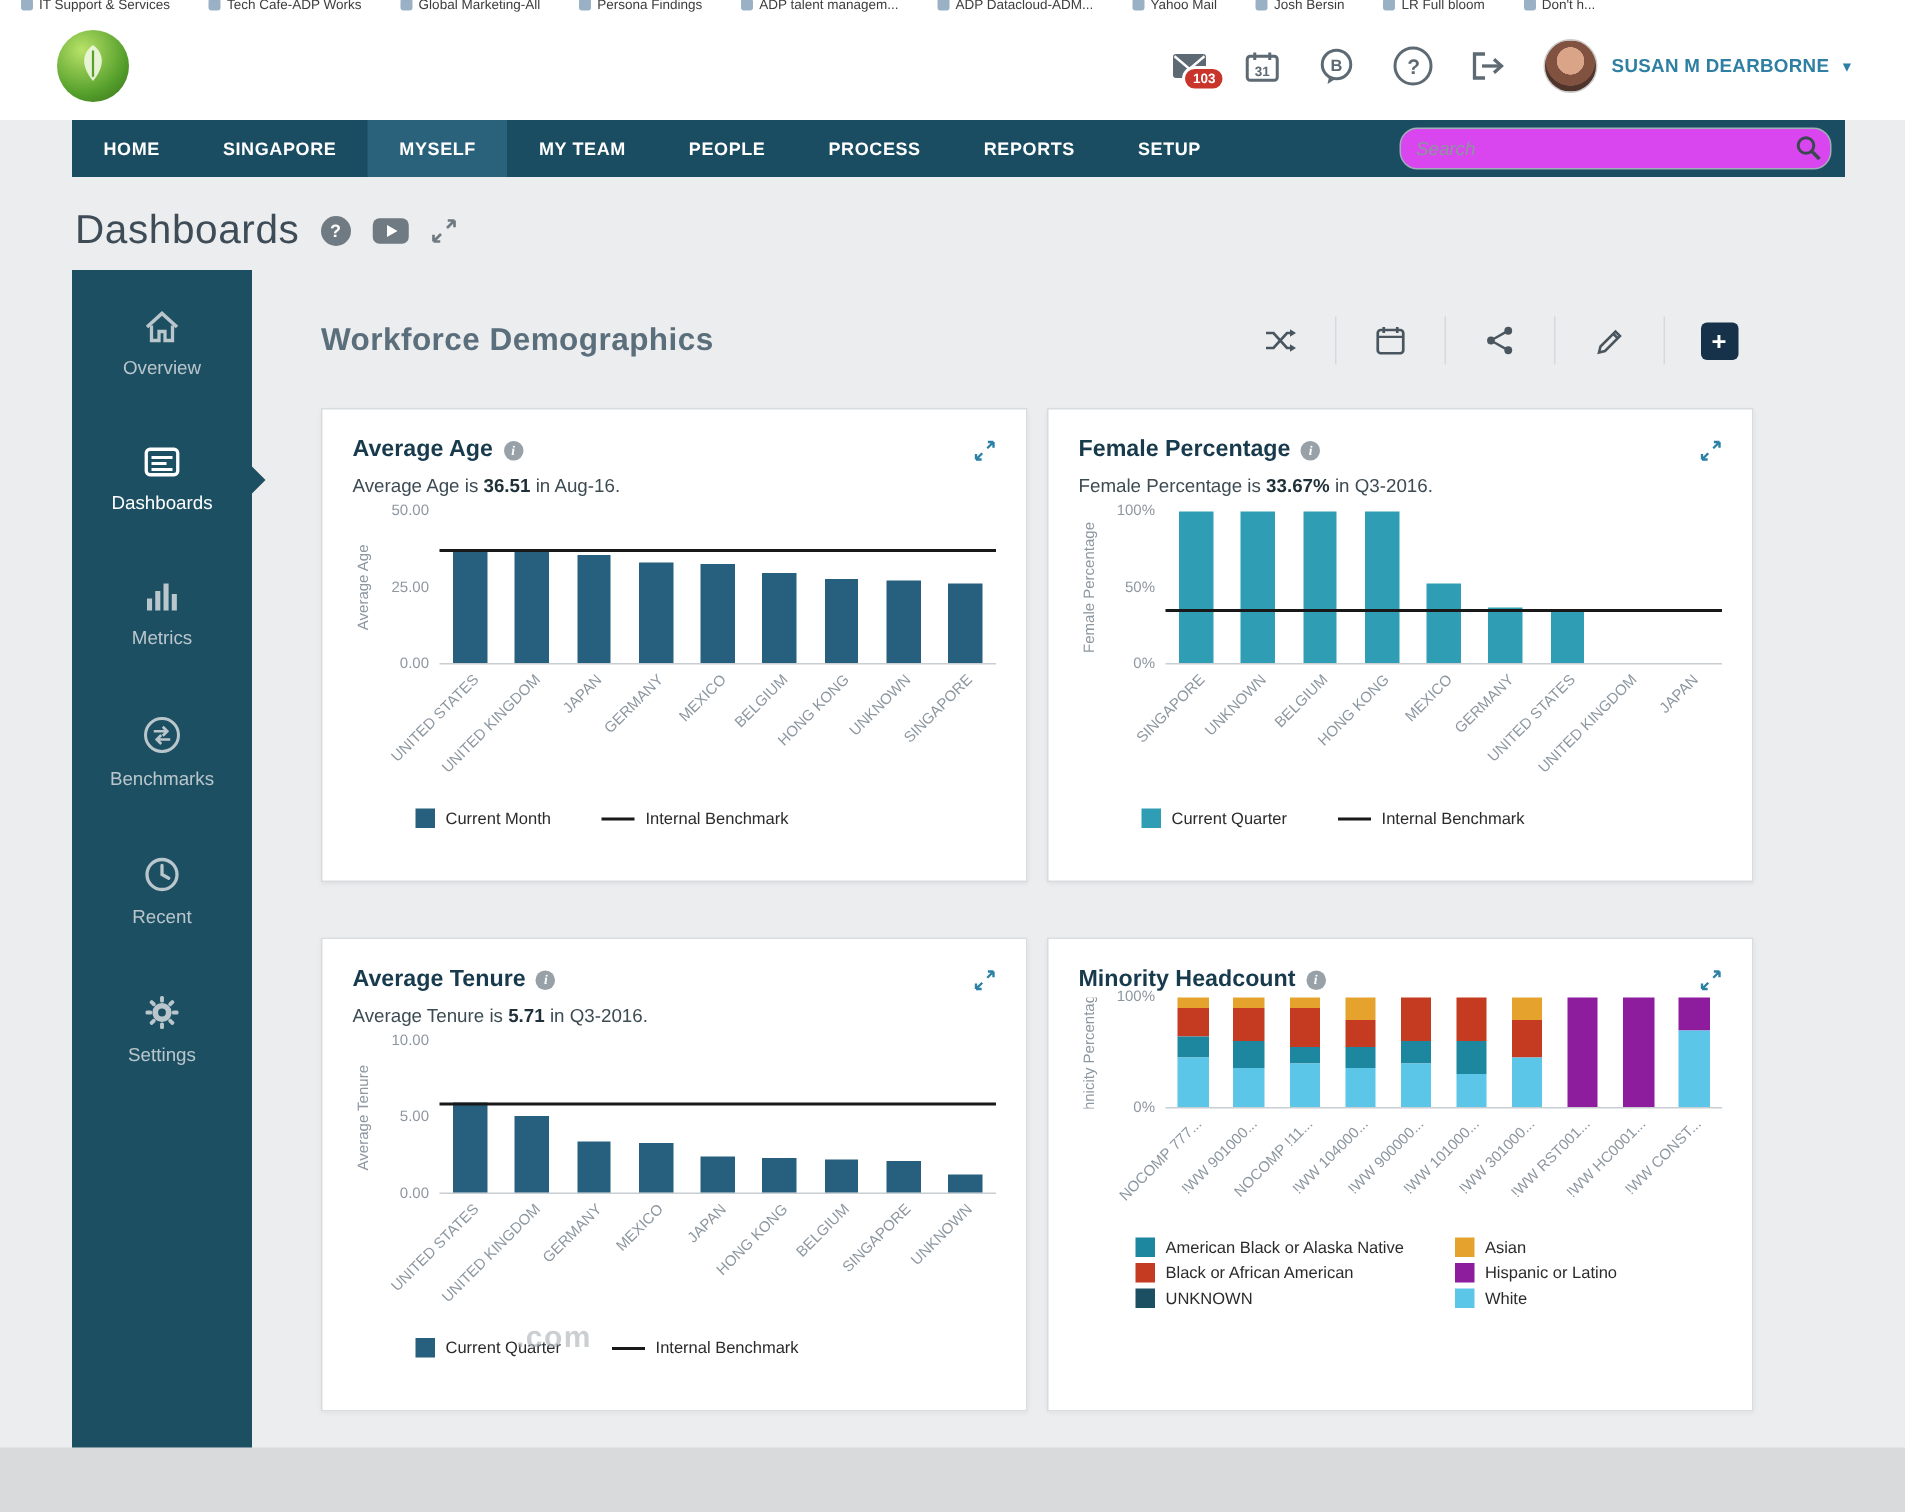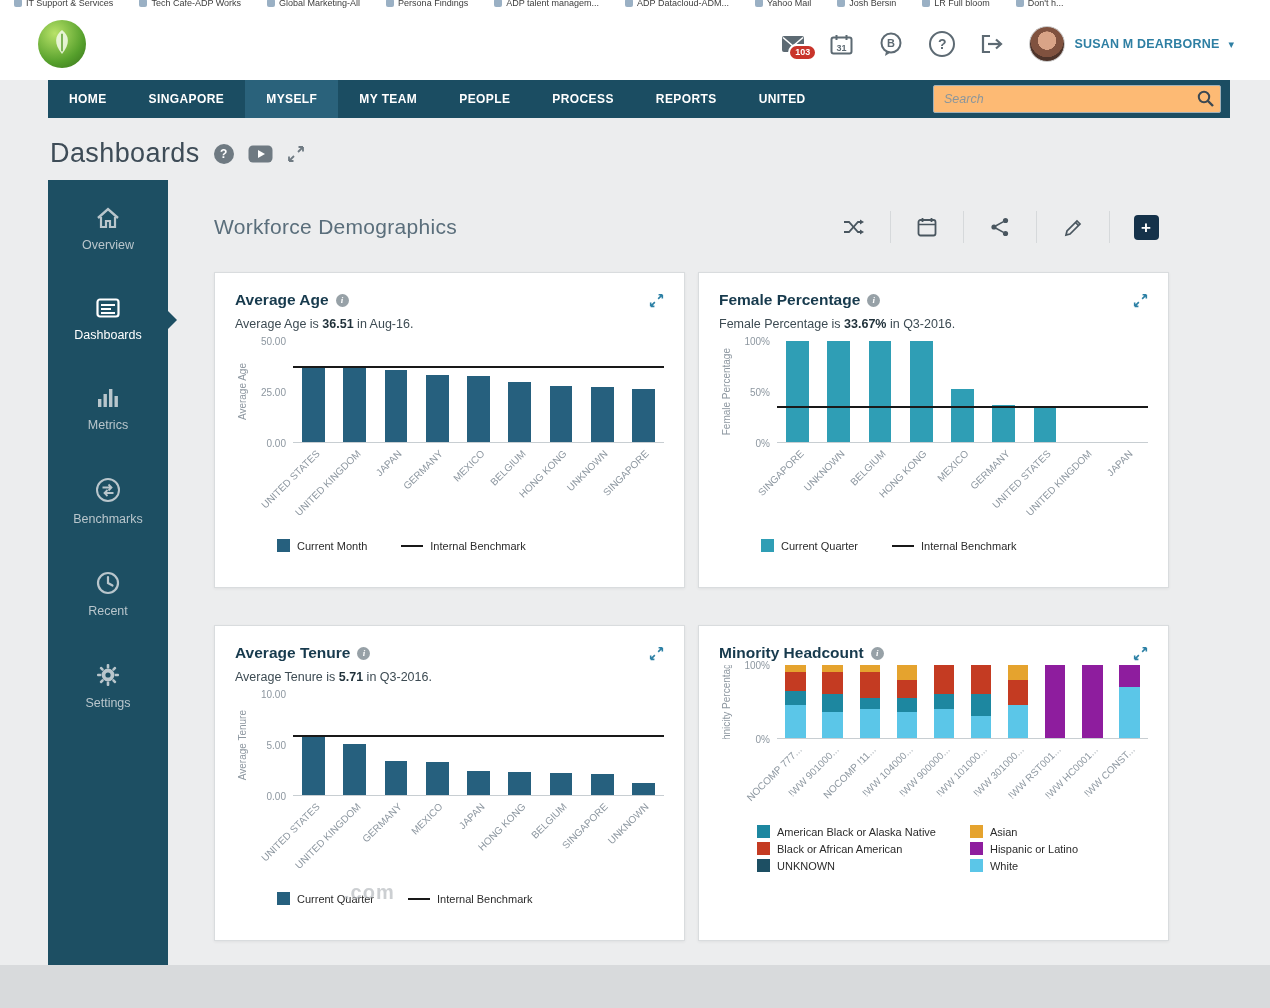--- a/index.html
+++ b/index.html
@@ -26,22 +26,22 @@
             background:radial-gradient(circle at 50% 40%, #d9a487 0 34%, #80523f 35% 62%, #4e342a 63%); }
   .user-name { color:#2e7fa3; font-weight:bold; font-size:12.5px; letter-spacing:0.2px; }
   .chev { color:#2e7fa3; font-size:11px; }
 
   
   .nav { position:absolute; top:80px; left:48px; width:1182px; height:38px; background:#1b4d62; display:flex; align-items:center; z-index:5; }
   .nav-items { display:flex; height:100%; }
   .nav-item { height:100%; display:flex; align-items:center; padding:0 21px; color:#fff; font-size:12px; font-weight:bold; letter-spacing:0.4px; cursor:pointer; }
   .nav-item.active { background:#2a627b; }
   .search-wrap { margin-left:auto; margin-right:9px; position:relative; }
-  .search-wrap input { width:288px; height:28px; border:1px solid #9fb0b8; border-radius:2px; padding:0 34px 0 10px;
-                       font-size:12.5px; font-style:italic; color:#333; background:#fdba74; font-family:inherit; }
+  .search-wrap input { width:288px; height:28px; border:1px solid #9fb0b8; border-radius:12px; padding:0 34px 0 10px;
+                       font-size:12.5px; font-style:italic; color:#333; background:#d946ef; font-family:inherit; }
   .search-wrap input::placeholder { color:#8b969c; font-style:italic; }
   .search-btn { position:absolute; right:7px; top:5px; cursor:pointer; background:none; border:none; padding:0; }
 
   
   .page-head { position:absolute; top:138px; left:50px; display:flex; align-items:center; gap:14px; }
   .page-title { font-size:27px; font-weight:400; color:#3e4c57; letter-spacing:0.4px; }
   .ph-circle { width:20px; height:20px; border-radius:50%; background:#6f7a82; color:#fff; font-size:12px; font-weight:bold;
                display:flex; align-items:center; justify-content:center; cursor:pointer; }
   .ph-btn { background:none; border:none; padding:0; cursor:pointer; display:flex; }
 
@@ -50,21 +50,21 @@
              display:flex; flex-direction:column; gap:23px; z-index:4; }
   .sb-item { position:relative; display:flex; flex-direction:column; align-items:center; gap:9px; padding:11px 0; color:#b9c6cc; cursor:pointer; }
   .sb-label { font-size:12.5px; }
   .sb-item.active { color:#fff; }
   .sb-item.active::after { content:""; position:absolute; right:-9px; top:50%; margin-top:-9px;
                            border-top:9px solid transparent; border-bottom:9px solid transparent; border-left:9px solid #1d4f63; }
   .sb-icon svg { display:block; }
 
   
   .main-head { position:absolute; left:214px; top:204px; width:968px; height:46px; display:flex; align-items:center; justify-content:space-between; }
-  .main-title { font-size:21px; color:#5a6e7b; font-weight:400; letter-spacing:0.3px; }
+  .main-title { font-size:21px; color:#5a6e7b; font-weight:700; letter-spacing:0.3px; }
   .tools { display:flex; align-items:center; }
   .tool { width:73px; height:32px; display:flex; align-items:center; justify-content:center; background:none; border:none; cursor:pointer; color:#49565f; }
   .tool + .tool { border-left:1px solid #d6d9db; }
   .add-btn { width:25px; height:25px; border-radius:4px; background:#15324a; color:#fff; font-size:17px; font-weight:bold;
              display:flex; align-items:center; justify-content:center; line-height:1; }
 
   
   .card { position:absolute; width:471px; height:316px; background:#fff; border:1px solid #d9dcde; box-shadow:0 1px 3px rgba(0,0,0,0.06); padding:15px 20px; }
   #card-0 { left:214px; top:272px; }  #card-1 { left:698px; top:272px; }
   #card-2 { left:214px; top:625px; }  #card-3 { left:698px; top:625px; }
@@ -204,21 +204,21 @@
 
 <div class="nav">
   <div class="nav-items" id="nav-items">
       <div class="nav-item">HOME</div>
       <div class="nav-item">SINGAPORE</div>
       <div class="nav-item active">MYSELF</div>
       <div class="nav-item">MY TEAM</div>
       <div class="nav-item">PEOPLE</div>
       <div class="nav-item">PROCESS</div>
       <div class="nav-item">REPORTS</div>
-      <div class="nav-item">UNITED</div>
+      <div class="nav-item">SETUP</div>
     </div>
   <div class="search-wrap">
     <input type="text" placeholder="Search" style="">
     <button class="search-btn">
       <svg width="17" height="17" viewBox="0 0 17 17">
           <circle cx="7" cy="7" r="5.2" fill="none" stroke="#3b4852" stroke-width="2"></circle>
           <line x1="11" y1="11" x2="16" y2="16" stroke="#3b4852" stroke-width="2.4"></line>
         </svg>
     </button>
   </div>

